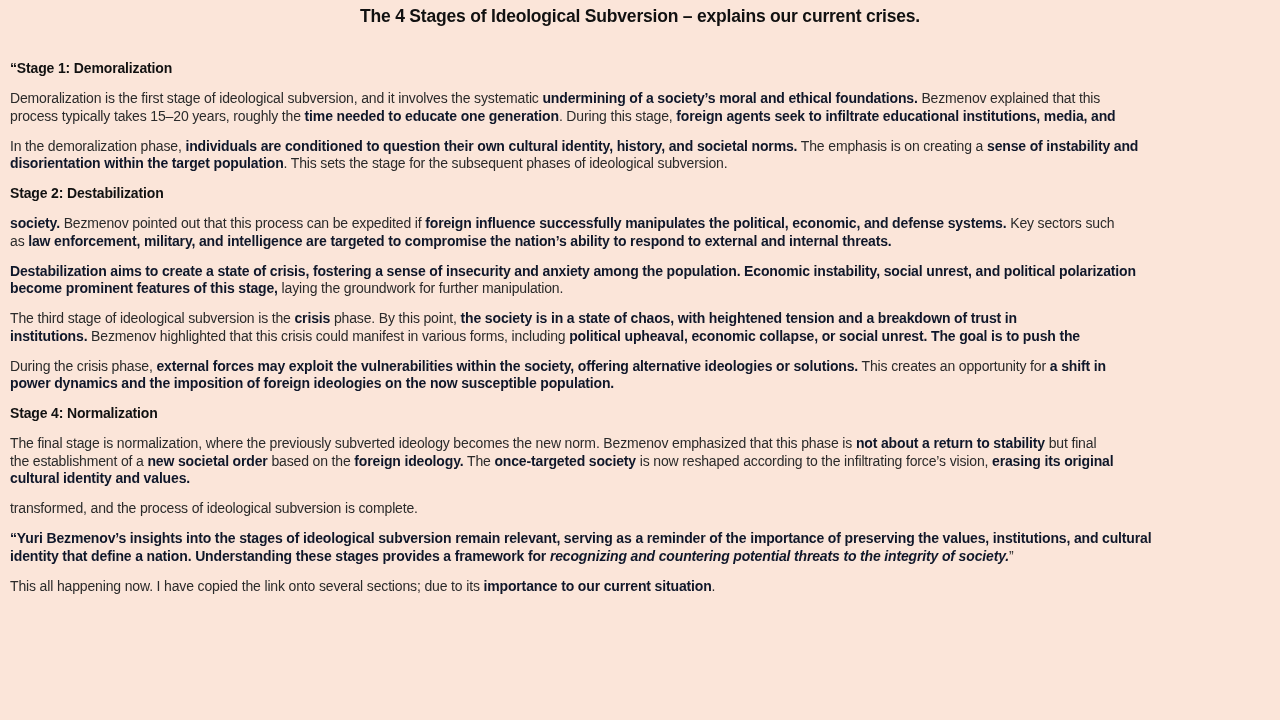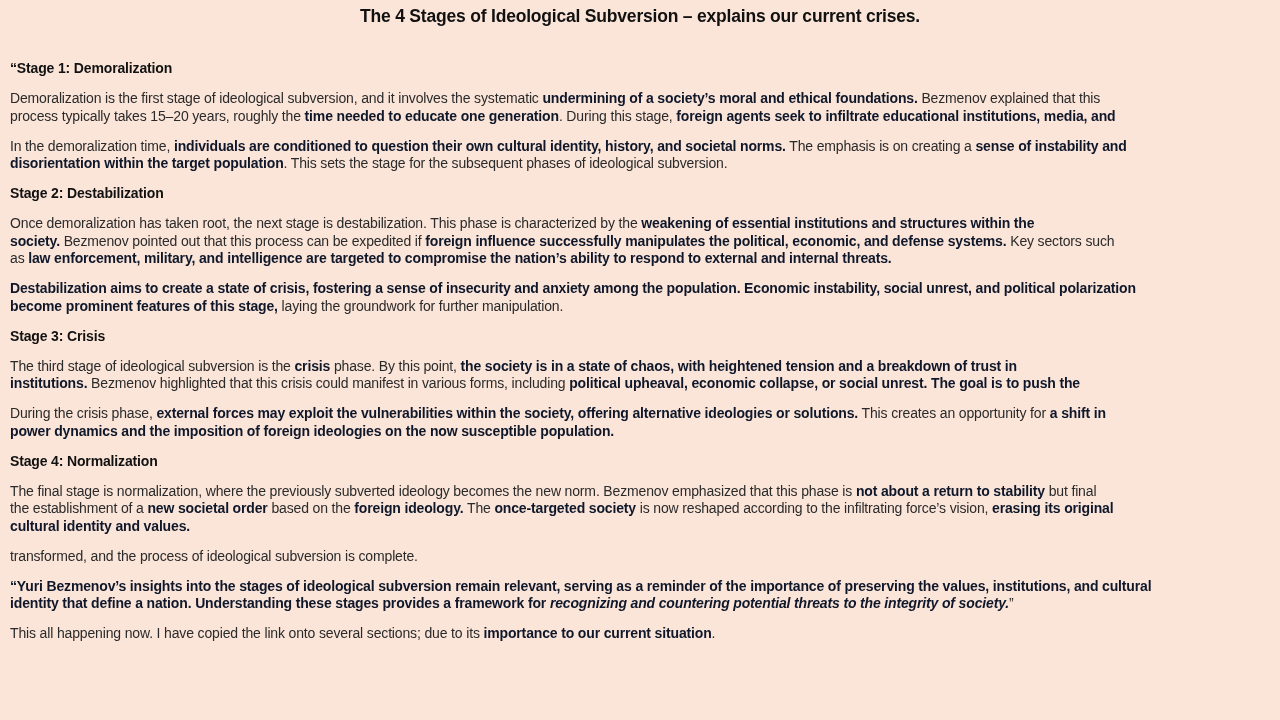--- a/index.html
+++ b/index.html
@@ -56,36 +56,34 @@
 <div class="title">The 4 Stages of Ideological Subversion – explains our current crises.</div>
 
 <div class="content">
 
   <div class="heading">“Stage 1: Demoralization</div>
   <div class="para">
       <span class="line"><span>Demoralization is the first stage of ideological subversion, and it involves the systematic </span><b>undermining of a society’s moral and ethical foundations.</b><span> Bezmenov explained that this</span></span>
       <span class="line"><span>process typically takes 15–20 years, roughly the </span><b>time needed to educate one generation</b><span>. During this stage, </span><b>foreign agents seek to infiltrate educational institutions, media, and</b></span>
     </div>
   <div class="para">
-      <span class="line"><span>In the demoralization time, </span><b>individuals are conditioned to question their own cultural identity, history, and societal norms.</b><span> The emphasis is on creating a </span><b>sense of instability and</b></span>
+      <span class="line"><span>In the demoralization phase, </span><b>individuals are conditioned to question their own cultural identity, history, and societal norms.</b><span> The emphasis is on creating a </span><b>sense of instability and</b></span>
       <span class="line"><b>disorientation within the target population</b><span>. This sets the stage for the subsequent phases of ideological subversion.</span></span>
     </div>
 
   <div class="heading">Stage 2: Destabilization</div>
   <div class="para">
-      <span class="line"><span>Once demoralization has taken root, the next stage is destabilization. This phase is characterized by the </span><b>weakening of essential institutions and structures within the</b></span>
       <span class="line"><b>society.</b><span> Bezmenov pointed out that this process can be expedited if </span><b>foreign influence successfully manipulates the political, economic, and defense systems.</b><span> Key sectors such</span></span>
       <span class="line"><span>as </span><b>law enforcement, military, and intelligence are targeted to compromise the nation’s ability to respond to external and internal threats.</b></span>
     </div>
   <div class="para">
       <span class="line"><b>Destabilization aims to create a state of crisis, fostering a sense of insecurity and anxiety among the population. Economic instability, social unrest, and political polarization</b></span>
       <span class="line"><b>become prominent features of this stage,</b><span> laying the groundwork for further manipulation.</span></span>
     </div>
 
-  <div class="heading">Stage 3: Crisis</div>
   <div class="para">
       <span class="line"><span>The third stage of ideological subversion is the </span><b>crisis</b><span> phase. By this point, </span><b>the society is in a state of chaos, with heightened tension and a breakdown of trust in</b></span>
       <span class="line"><b>institutions.</b><span> Bezmenov highlighted that this crisis could manifest in various forms, including </span><b>political upheaval, economic collapse, or social unrest. The goal is to push the</b></span>
     </div>
   <div class="para">
       <span class="line"><span>During the crisis phase, </span><b>external forces may exploit the vulnerabilities within the society, offering alternative ideologies or solutions.</b><span> This creates an opportunity for </span><b>a shift in</b></span>
       <span class="line"><b>power dynamics and the imposition of foreign ideologies on the now susceptible population.</b></span>
     </div>
 
   <div class="heading">Stage 4: Normalization</div>

